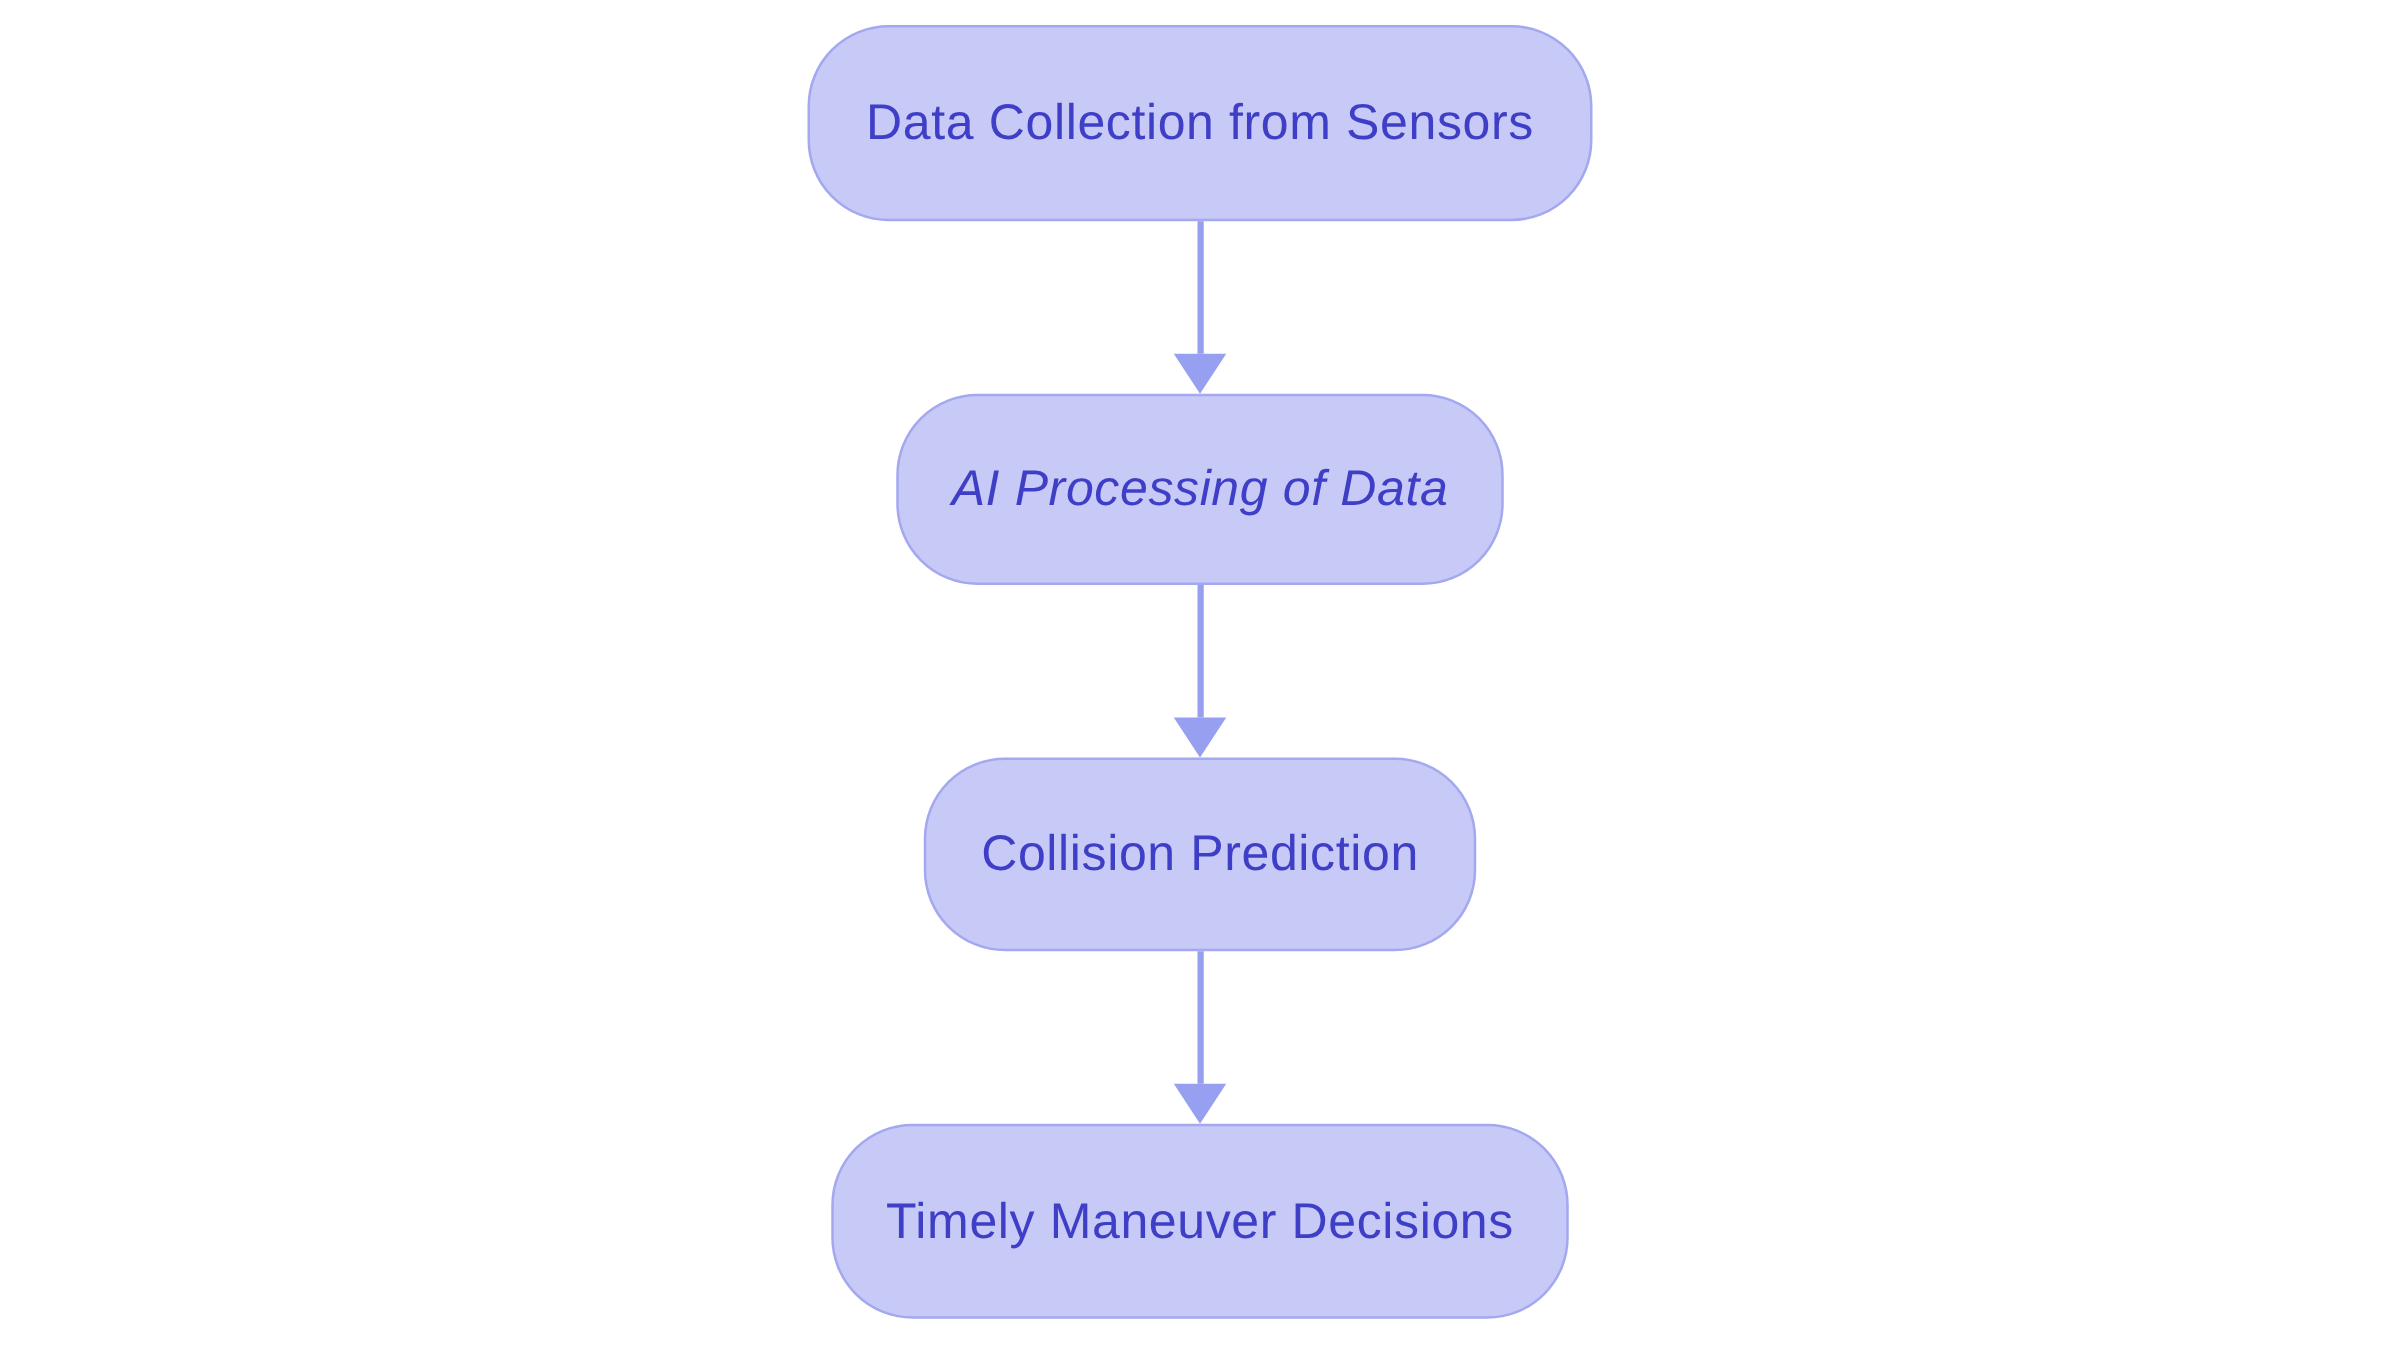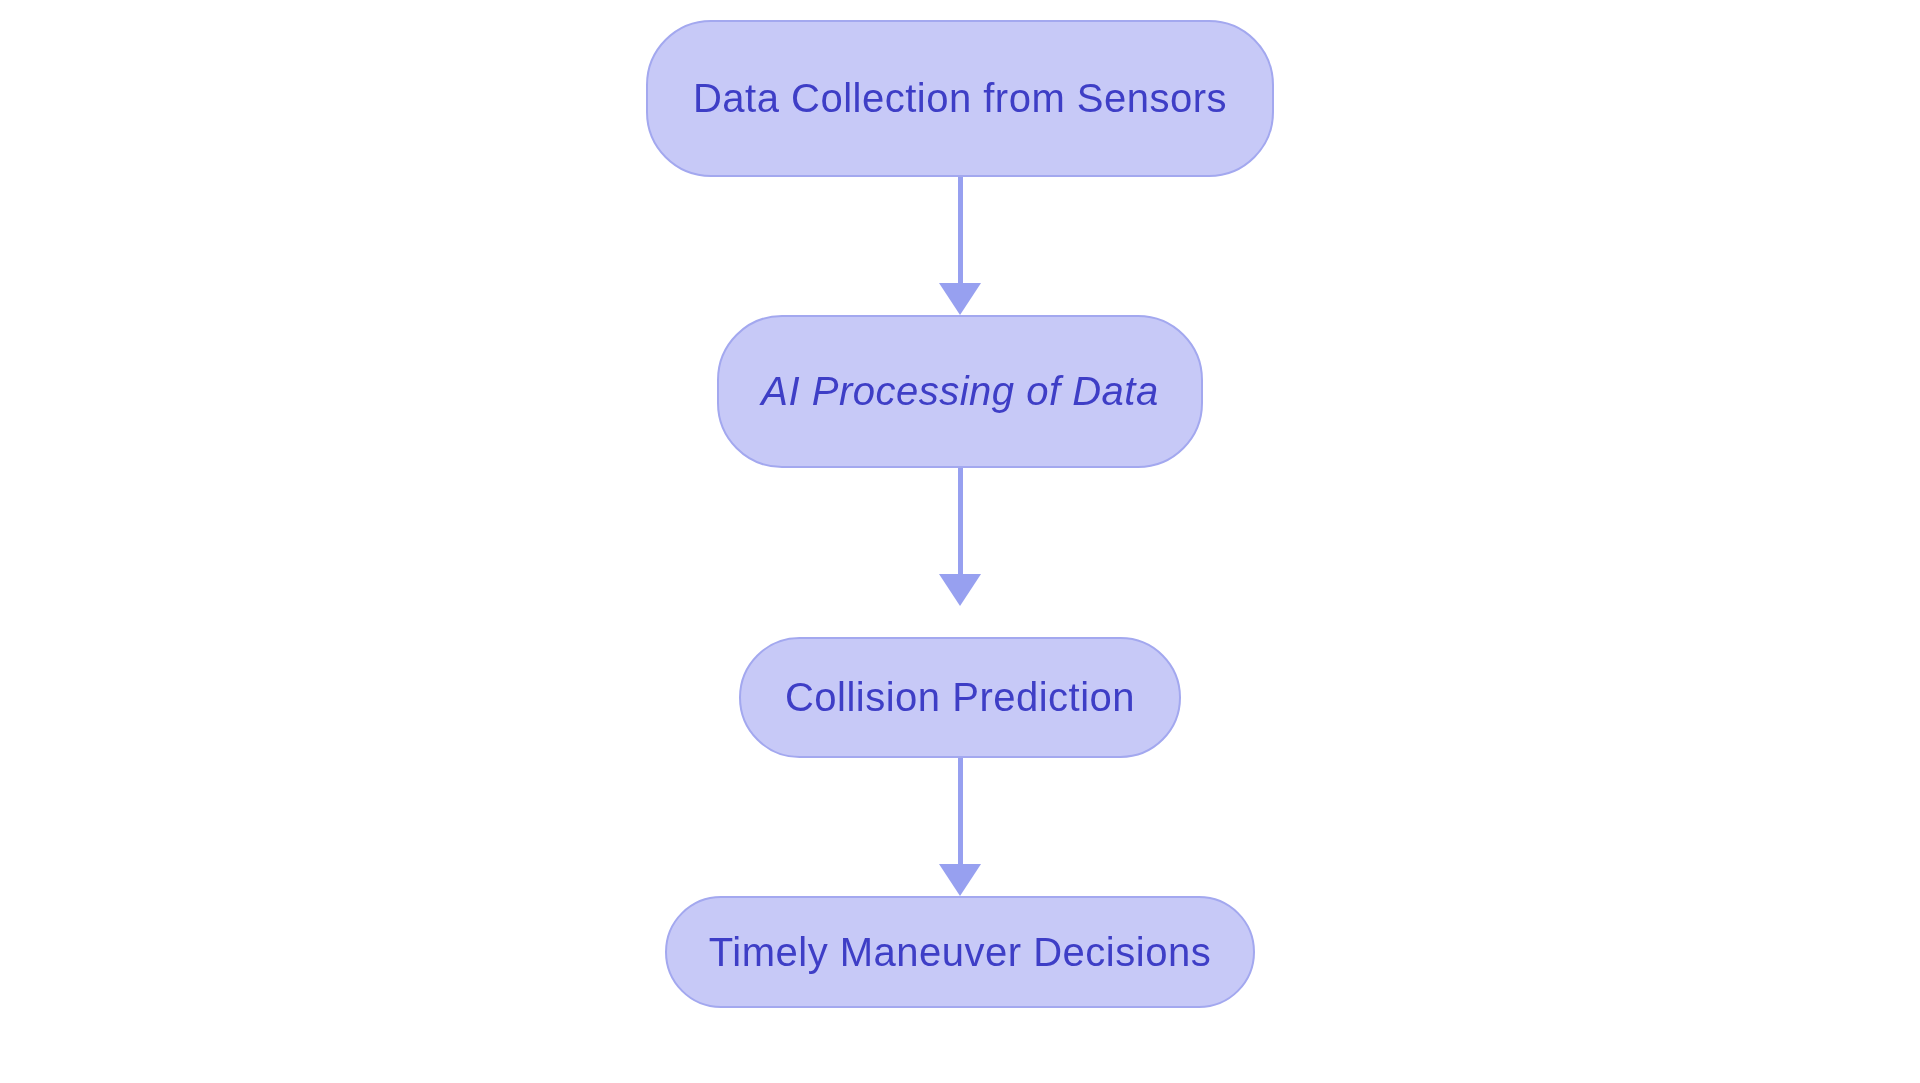--- a/index.html
+++ b/index.html
@@ -38,22 +38,22 @@
     align-items: center;
     justify-content: center;
     font-size: 40px;
     letter-spacing: 0.5px;
     box-sizing: border-box;
     text-align: center;
     flex: 0 0 auto;
   }
   .node-1 { width: 628px; height: 157px; }
   .node-2 { width: 486px; height: 153px; font-style: italic; }
-  .node-3 { width: 442px; height: 121px; margin-top: 31px; }
-  .node-4 { width: 590px; height: 112px; justify-content: center; }
+  .node-3 { width: 442px; height: 155px; }
+  .node-4 { width: 590px; height: 156px; justify-content: center; }
 
   .flow-arrow {
     height: 138px;
     width: 44px;
     display: flex;
     flex-direction: column;
     align-items: center;
     flex: 0 0 auto;
   }
   .arrow-line {

